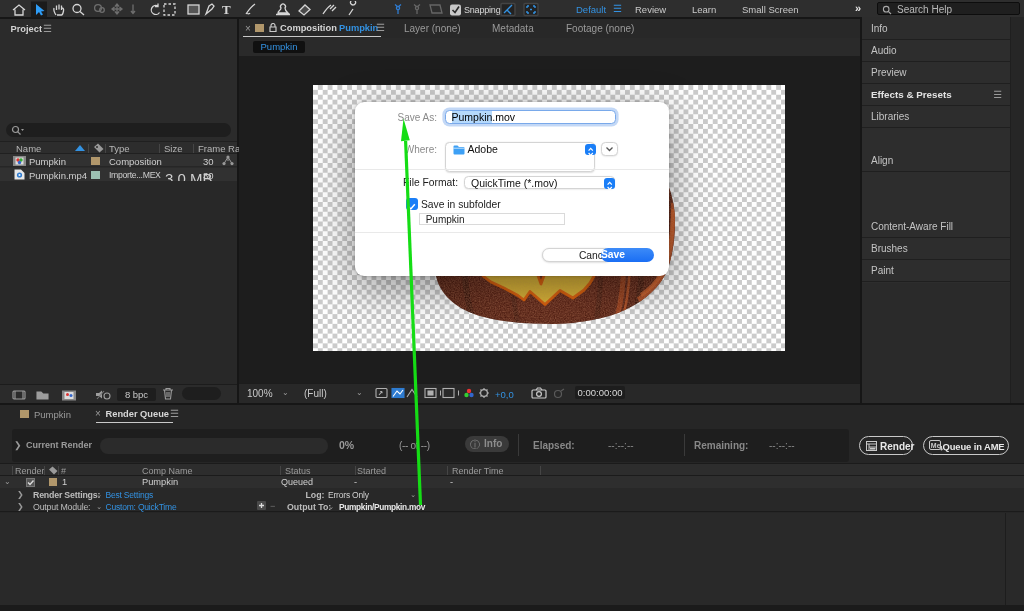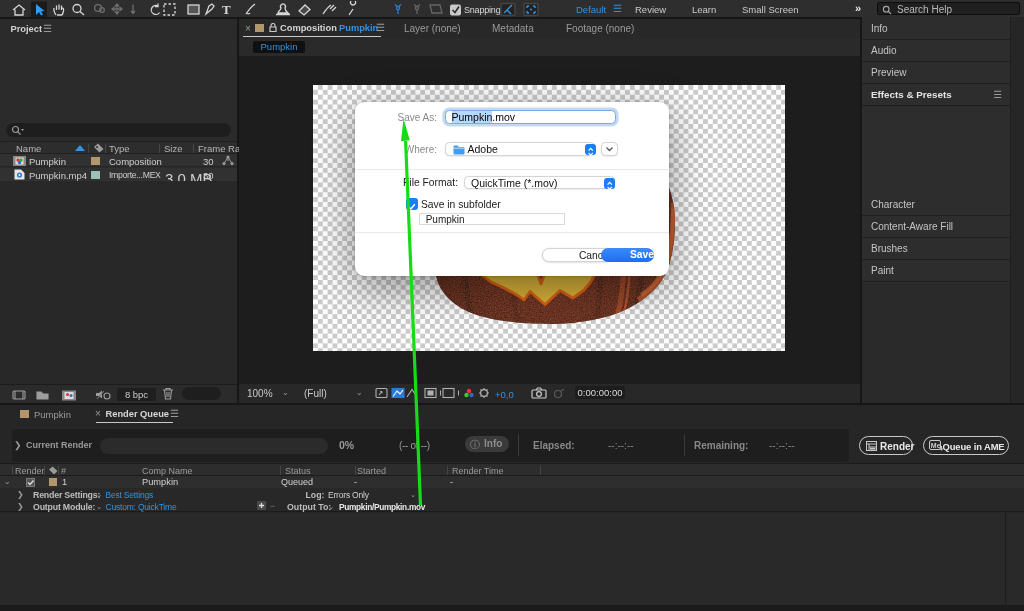--- a/index.html
+++ b/index.html
@@ -281,21 +281,22 @@
           </g>
       </svg>
       <div class="abs" style="left:336px;top:2px;width:50px;height:13px;background:#1d1d1d;border-radius:2px;font-size:9.5px;color:#dadada;text-align:center;line-height:13px">0:00:00:00</div>
     </div>
   </div>
   <div id="rightpanel">
     <div class="rtab" style="top:1px">Info</div>
     <div class="rtab" style="top:23px">Audio</div>
     <div class="rtab" style="top:45px">Preview</div>
     <div class="rtab" style="top:67px;font-weight:bold;font-size:9.8px;color:#e2e2e2">Effects &amp; Presets<span style="position:absolute;right:8px;font-weight:normal;color:#9a9a9a">☰</span></div>
-    <div class="rtab" style="top:177px">Character</div>
+    <div class="rtab" style="top:89px">Libraries</div>
+    <div class="rtab" style="top:133px">Align</div>
     <div class="rtab" style="top:199px">Content-Aware Fill</div>
     <div class="rtab" style="top:221px">Brushes</div>
     <div class="rtab" style="top:243px">Paint</div>
     <div class="abs" style="left:0;top:266px;width:148px;height:120px;background:#2a2a2a"></div>
     <div class="abs" style="left:148px;top:0;width:14px;height:386px;background:#262626;border-left:1px solid #1f1f1f"></div>
   </div>
   <div id="bottompanel">
 
     <span class="abs" style="left:20px;top:5px;width:9px;height:8px;background:#b1976b"></span>
     <span class="txt" style="left:34px;top:4px;font-size:9.5px;color:#9a9a9a">Pumpkin</span>
@@ -376,21 +377,21 @@
       <span class="txt" style="left:33px;top:1.5px;font-size:8.8px;letter-spacing:-0.2px;font-weight:bold;color:#bcbcbc">Render Settings:</span>
       <span class="txt" style="left:96px;top:2px;font-size:7.5px;color:#9a9a9a">⌄</span>
       <span class="txt" style="left:105.5px;top:1.5px;font-size:8.5px;letter-spacing:-0.2px;color:#3392e2">Best Settings</span>
       <span class="txt" style="left:305.5px;top:1.5px;font-size:8.8px;font-weight:bold;color:#bcbcbc">Log:</span>
       <span class="txt" style="left:328px;top:1.5px;font-size:8.5px;letter-spacing:-0.2px;color:#d0d0d0">Errors Only</span>
       <span class="txt" style="left:410px;top:2px;font-size:7.5px;color:#9a9a9a">⌄</span>
     </div>
 
     <div class="abs" style="left:0;top:95px;width:1024px;height:12px;background:#282828;font-size:10px;border-bottom:1px solid #1b1b1b">
       <span class="txt" style="left:17px;top:1.5px;font-size:8px;color:#9a9a9a">❯</span>
-      <span class="txt" style="left:33px;top:1.5px;font-size:8.8px;letter-spacing:-0.2px;font-weight:bold;color:#bcbcbc">Output Module:</span>
+      <span class="txt" style="left:33px;top:1.5px;font-size:8.8px;letter-spacing:-0.2px;font-weight:normal;color:#bcbcbc">Output Module:</span>
       <span class="txt" style="left:96px;top:2px;font-size:7.5px;color:#9a9a9a">⌄</span>
       <span class="txt" style="left:105.5px;top:1.5px;font-size:8.5px;letter-spacing:-0.2px;color:#3392e2">Custom: QuickTime</span>
       <span class="abs" style="left:257px;top:1px;width:9px;height:9px;background:#4a4a4a;border-radius:1px">
           <svg width="9" height="9" style="position:absolute;left:0;top:0">
             <path d="M4.5 2 V7 M2 4.5 H7" stroke="#ddd" stroke-width="1.3"></path>
           </svg>
         </span>
       <span class="txt" style="left:270px;top:1px;font-size:9px;color:#777">−</span>
       <span class="txt" style="left:287px;top:1.5px;font-size:8.8px;font-weight:bold;color:#bcbcbc">Output To:</span>
       <span class="txt" style="left:328px;top:2px;font-size:7.5px;color:#9a9a9a">⌄</span>
@@ -399,21 +400,21 @@
     <div class="abs" style="left:0;top:108px;width:1024px;height:92px;background:#292929"></div>
     <div class="abs" style="left:1005px;top:108px;width:1px;height:92px;background:#1d1d1d"></div>
     <div class="abs" style="left:0;top:200px;width:1024px;height:6px;background:#1b1b1b"></div>
   </div>
   <div id="dlg">
     <div class="txt" style="right:232px;top:10px;font-size:10px;color:#8a8a8a">Save As:</div>
     <div class="abs" style="left:89.5px;top:7.5px;width:171px;height:14.5px;background:#fff;border:1px solid #79a9ea;border-radius:4.5px;box-shadow:0 0 0 2.6px rgba(121,169,234,.45)">
       <span class="txt" style="left:6px;top:0.5px;font-size:10.5px;color:#000"><span style="background:#b5d9fc">Pumpkin</span>.mov</span>
     </div>
     <div class="txt" style="right:232px;top:42px;font-size:10px;color:#8a8a8a">Where:</div>
-    <div class="abs" style="left:89.5px;top:39.5px;width:150px;height:14px;background:#fff;border:1px solid #d4d4d4;border-radius:4.5px;box-shadow:0 .5px 1.5px rgba(0,0,0,.12)">
+    <div class="abs" style="left:89.5px;top:39.5px;width:150px;height:30px;background:#fff;border:1px solid #d4d4d4;border-radius:4.5px;box-shadow:0 .5px 1.5px rgba(0,0,0,.12)">
       <svg width="12" height="10" style="position:absolute;left:7px;top:2px">
           <path d="M0.5 1.5 A1 1 0 0 1 1.5 0.5 H4.5 L6 2 H10.5 A1 1 0 0 1 11.5 3 V8.5 A1 1 0 0 1 10.5 9.5 H1.5 A1 1 0 0 1 0.5 8.5 Z" fill="#3da0f5"></path>
           <path d="M0.5 3.2 H11.5" stroke="#fff" stroke-width=".7"></path>
         </svg>
       <span class="txt" style="left:22px;top:0.5px;font-size:10.5px;color:#111">Adobe</span>
       <div class="abs" style="left:139px;top:1px;width:11.5px;height:11.5px;background:#1a7ef7;border-radius:3px">
         <svg width="11.5" height="11.5">
             <path d="M3.6 4.6 L5.7 2.3 L7.8 4.6 M3.6 7 L5.7 9.3 L7.8 7" stroke="#fff" stroke-width="1.2" fill="none"></path>
           </svg>
       </div>
@@ -437,19 +438,19 @@
       <svg width="11.5" height="11.5">
           <path d="M2.7 5.7 L4.8 7.9 L8.8 3.2" stroke="#fff" stroke-width="1.5" fill="none"></path>
         </svg>
     </div>
     <div class="txt" style="left:66px;top:96.5px;font-size:10.3px;color:#1b1b1b">Save in subfolder</div>
     <div class="abs" style="left:63.7px;top:110.5px;width:146px;height:12.5px;background:#fff;border:1px solid #dadada">
       <span class="txt" style="left:6px;top:0.5px;font-size:10px;color:#222">Pumpkin</span>
     </div>
     <div class="abs" style="left:0;top:129.5px;width:314px;height:1px;background:#e9e9e9"></div>
     <div class="abs" style="left:187px;top:146px;width:70px;height:13.5px;background:#fff;border:.5px solid #d4d4d4;border-radius:7px;box-shadow:0 .5px 2px rgba(0,0,0,.18);font-size:10.3px;color:#1b1b1b;text-align:right;line-height:13px">Cancel</div>
-    <div class="abs" style="left:246px;top:146px;width:53px;height:13.5px;background:linear-gradient(#3d8bf8,#1a6ef4);border-radius:7px;font-size:10.3px;color:#fff;text-align:right;line-height:13.5px;font-weight:bold">Save</div>
+    <div class="abs" style="left:246px;top:146px;width:53px;height:13.5px;background:linear-gradient(#3d8bf8,#1a6ef4);border-radius:7px;font-size:10.3px;color:#fff;text-align:left;line-height:13.5px;font-weight:bold">Save</div>
   </div>
   <svg id="arrow" style="position:absolute;left:0;top:0;width:1024px;height:611px;z-index:60;pointer-events:none">
     <line x1="420.5" y1="505" x2="405.6" y2="141" stroke="#15dd15" stroke-width="3.2"></line>
     <polygon points="403.5,118.5 409.8,140.3 401,141.2" fill="#15dd15"></polygon>
   </svg>
 </div>
 
 </body></html>

